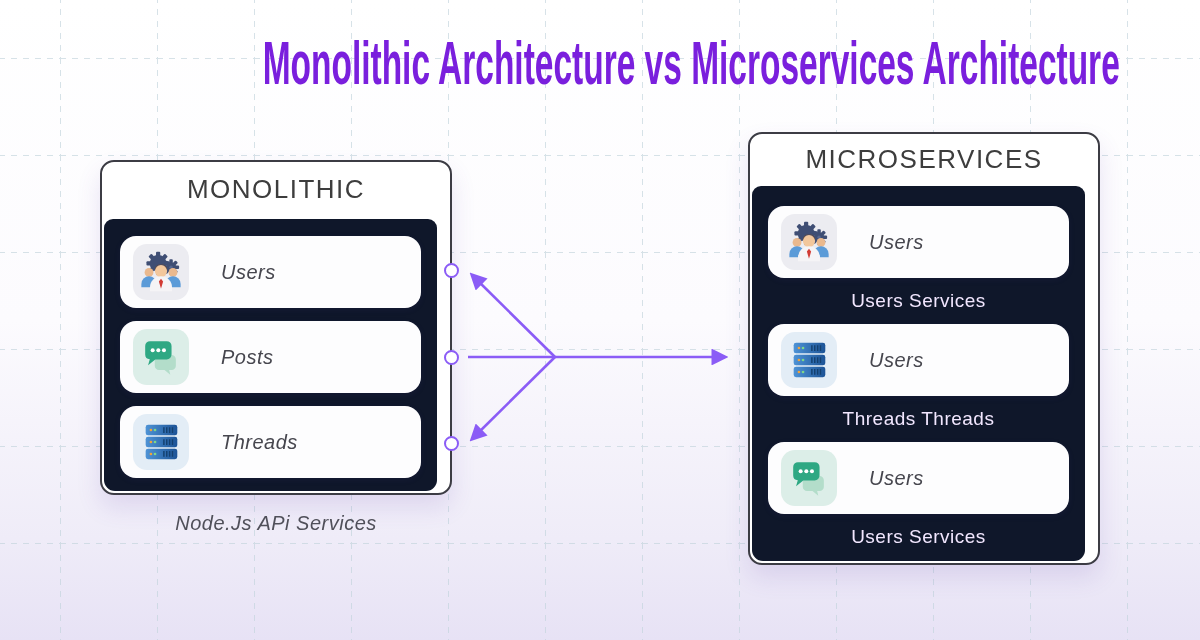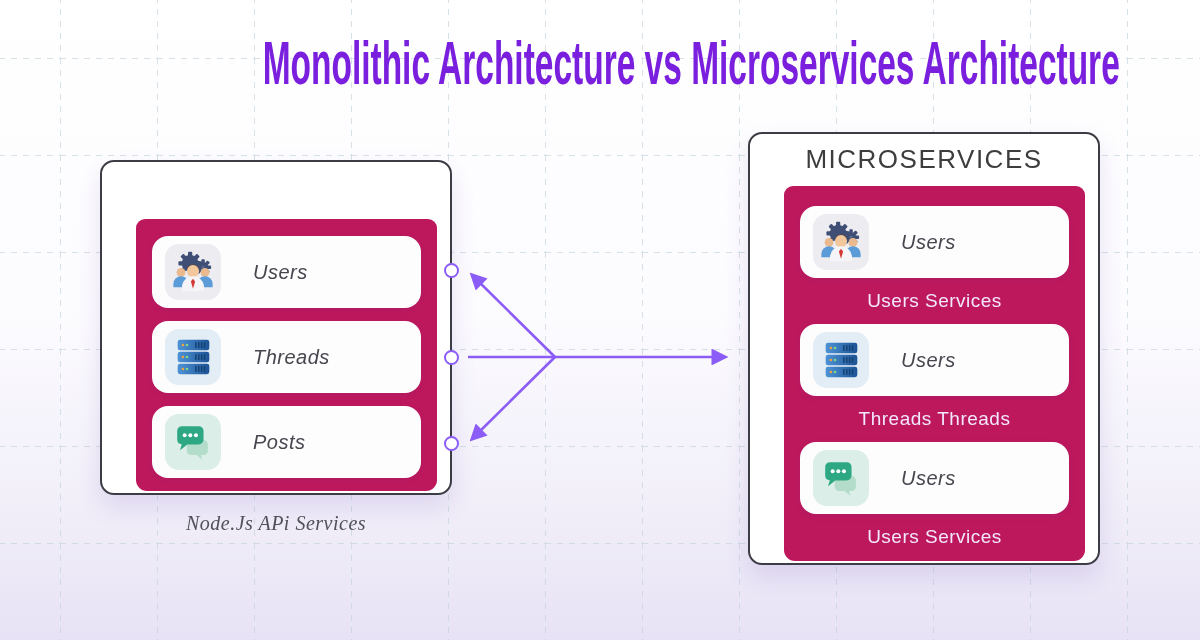--- a/index.html
+++ b/index.html
@@ -30,21 +30,21 @@
   .micro-box { left:748px; top:132px; width:352px; height:433px; }
 
   .box-header {
     height:55px; display:flex; align-items:center; justify-content:center;
     font-size:26px; color:#3d3d3d; letter-spacing:1.5px;
   }
   .micro-box .box-header { height:50px; }
 
   .purple-panel {
     position:absolute; left:2px; right:13px; bottom:2px;
-    background:#be185d; border-radius:9px 9px 11px 11px;margin-left:32px;
+    background:#0f172a; border-radius:9px 9px 11px 11px;
   }
   .mono-box  .purple-panel { top:57px; padding:17px 16px; }
   .micro-box .purple-panel { top:52px; padding:20px 16px; }
 
   .card {
     height:72px; background:#fdfdfe; border-radius:16px;
     display:flex; align-items:center; gap:32px; padding-left:13px;
     box-shadow:0 2px 6px rgba(70,45,140,0.10);
   }
   .mono-box .card { margin-bottom:13px; }
@@ -63,21 +63,21 @@
   .tile-servers { background:#e3edf6; }
   .tile-chat    { background:#dceee8; }
 
   .svc-caption {
     height:46px; display:flex; align-items:center; justify-content:center;
     font-size:19px; color:#f2e7ff; letter-spacing:.5px;
   }
 
   .mono-caption {
     position:absolute; left:100px; top:512px; width:352px; text-align:center;
-    font-size:20px; font-style:italic; color:#50505a; letter-spacing:.5px; z-index:2;font-family:Liberation Serif, serif;
+    font-size:20px; font-style:italic; color:#50505a; letter-spacing:.5px; z-index:2;
   }
 
   
   .dot {
     position:absolute; left:444px; width:15px; height:15px; border-radius:50%;
     background:#ffffff; border:2px solid #8b5cf6; z-index:3;
   }
   .dot-1 { top:263px; } .dot-2 { top:350px; } .dot-3 { top:436px; }
 
   svg.arrows { position:absolute; left:455px; top:255px; z-index:2; }
@@ -92,20 +92,21 @@
     </pattern>
   </defs>
   <rect width="1200" height="640" fill="url(#gridp)"></rect>
 </svg>
 
 <div class="title-wrap">
   <span class="title">Monolithic Architecture vs Microservices Architecture</span>
 </div>
 
 <div class="arch-box mono-box">
+  <div class="box-header">MONOLITHIC</div>
   <div class="purple-panel">
 
     <div class="card">
       <span class="tile tile-team">
         <svg viewBox="0 0 48 48">
           <g fill="#3f4e74" transform="translate(21,15)">
             <g>
               <rect x="-2.2" y="-12.2" width="4.4" height="5.5" rx="1"></rect>
               <rect x="-2.2" y="-12.2" width="4.4" height="5.5" rx="1" transform="rotate(45)"></rect>
               <rect x="-2.2" y="-12.2" width="4.4" height="5.5" rx="1" transform="rotate(90)"></rect>
@@ -138,20 +139,33 @@
           <circle cx="24" cy="23" r="6.4" fill="#f2c79c"></circle>
           <path d="M17.6 22 a6.4 6.4 0 0 1 12.8 0 l-1.8 -3.4 a5.2 5.2 0 0 0 -9.2 0 z" fill="#6d4a33"></path>
           <path d="M12.5 44 v-4 a11.5 11.5 0 0 1 23 0 v4 z" fill="#f5f4f6"></path>
           <polygon points="24,31 26.2,34 24,41.5 21.8,34" fill="#d23b34"></polygon>
         </svg>
       </span>
       <span class="card-label">Users</span>
     </div>
 
     <div class="card">
+      <span class="tile tile-chat">
+        <svg viewBox="0 0 48 48">
+          <path d="M22 22 h13 a4.5 4.5 0 0 1 4.5 4.5 v6.5 a4.5 4.5 0 0 1 -4.5 4.5 h-2.5 l1.2 5 -6 -5 h-5.7 a4.5 4.5 0 0 1 -4.5 -4.5 v-6.5 a4.5 4.5 0 0 1 4.5 -4.5 z" fill="#b3ddca"></path>
+          <path d="M12.5 7.5 h17.5 a5 5 0 0 1 5 5 v9 a5 5 0 0 1 -5 5 h-12 l-7.5 6.2 1.8 -6.3 a5 5 0 0 1 -4.8 -4.9 v-9 a5 5 0 0 1 5 -5 z" fill="#2ea883"></path>
+          <circle cx="15.3" cy="17" r="2.1" fill="#ffffff"></circle>
+          <circle cx="21.2" cy="17" r="2.1" fill="#ffffff"></circle>
+          <circle cx="27.1" cy="17" r="2.1" fill="#ffffff"></circle>
+        </svg>
+      </span>
+      <span class="card-label">Posts</span>
+    </div>
+
+    <div class="card">
       <span class="tile tile-servers">
         <svg viewBox="0 0 48 48">
           <defs>
             <linearGradient id="srv" x1="0" y1="0" x2="1" y2="0">
               <stop offset="0" stop-color="#4e93d6"></stop>
                 <stop offset="1" stop-color="#1c5396"></stop>
             </linearGradient>
           </defs>
           <g>
             <rect x="8" y="6" width="33" height="11" rx="2.5" fill="url(#srv)"></rect>
@@ -167,33 +181,20 @@
           </g>
           <g>
             <rect x="8" y="31" width="33" height="11" rx="2.5" fill="url(#srv)"></rect>
             <circle cx="13.5" cy="36.5" r="1.4" fill="#f0a33c"></circle>
               <circle cx="17.8" cy="36.5" r="1.4" fill="#7ed788"></circle>
             <path d="M27 33.5 v6 M30 33.5 v6 M33 33.5 v6 M36 33.5 v6" stroke="#14406f" stroke-width="1.5"></path>
           </g>
         </svg>
       </span>
       <span class="card-label">Threads</span>
-    </div>
-
-    <div class="card">
-      <span class="tile tile-chat">
-        <svg viewBox="0 0 48 48">
-          <path d="M22 22 h13 a4.5 4.5 0 0 1 4.5 4.5 v6.5 a4.5 4.5 0 0 1 -4.5 4.5 h-2.5 l1.2 5 -6 -5 h-5.7 a4.5 4.5 0 0 1 -4.5 -4.5 v-6.5 a4.5 4.5 0 0 1 4.5 -4.5 z" fill="#b3ddca"></path>
-          <path d="M12.5 7.5 h17.5 a5 5 0 0 1 5 5 v9 a5 5 0 0 1 -5 5 h-12 l-7.5 6.2 1.8 -6.3 a5 5 0 0 1 -4.8 -4.9 v-9 a5 5 0 0 1 5 -5 z" fill="#2ea883"></path>
-          <circle cx="15.3" cy="17" r="2.1" fill="#ffffff"></circle>
-          <circle cx="21.2" cy="17" r="2.1" fill="#ffffff"></circle>
-          <circle cx="27.1" cy="17" r="2.1" fill="#ffffff"></circle>
-        </svg>
-      </span>
-      <span class="card-label">Posts</span>
     </div>
 
   </div>
 </div>
 
 <div class="mono-caption">Node.Js APi Services</div>
 
 <span class="dot dot-1"></span>
 <span class="dot dot-2"></span>
 <span class="dot dot-3"></span>

